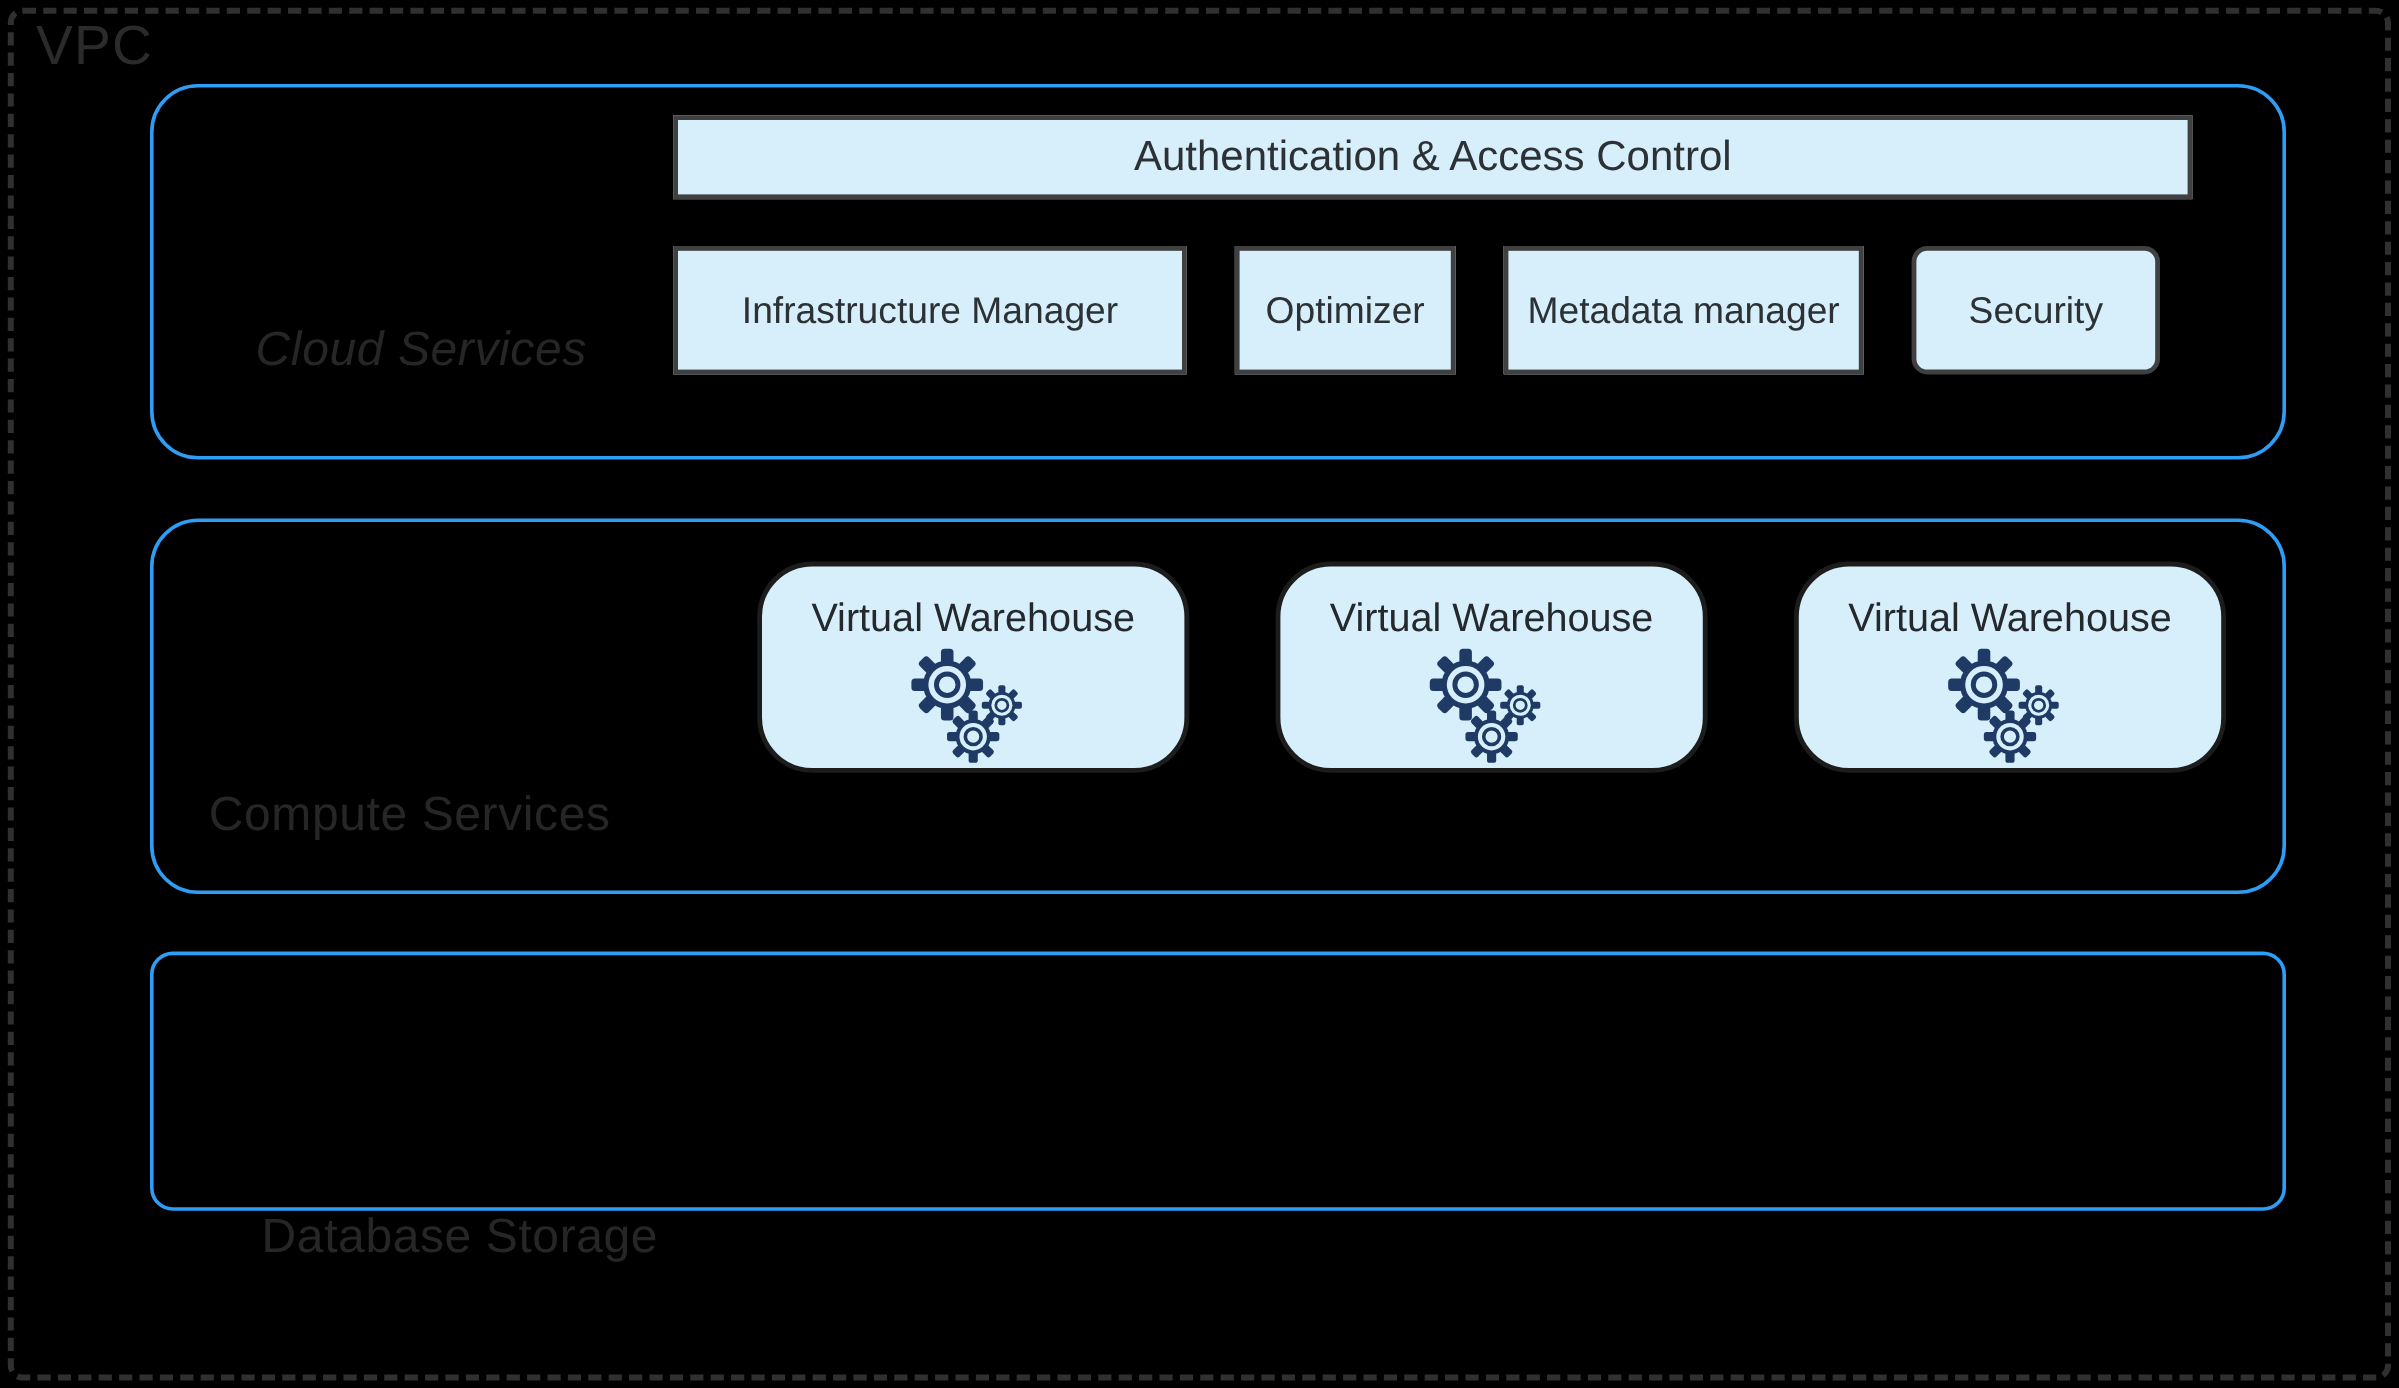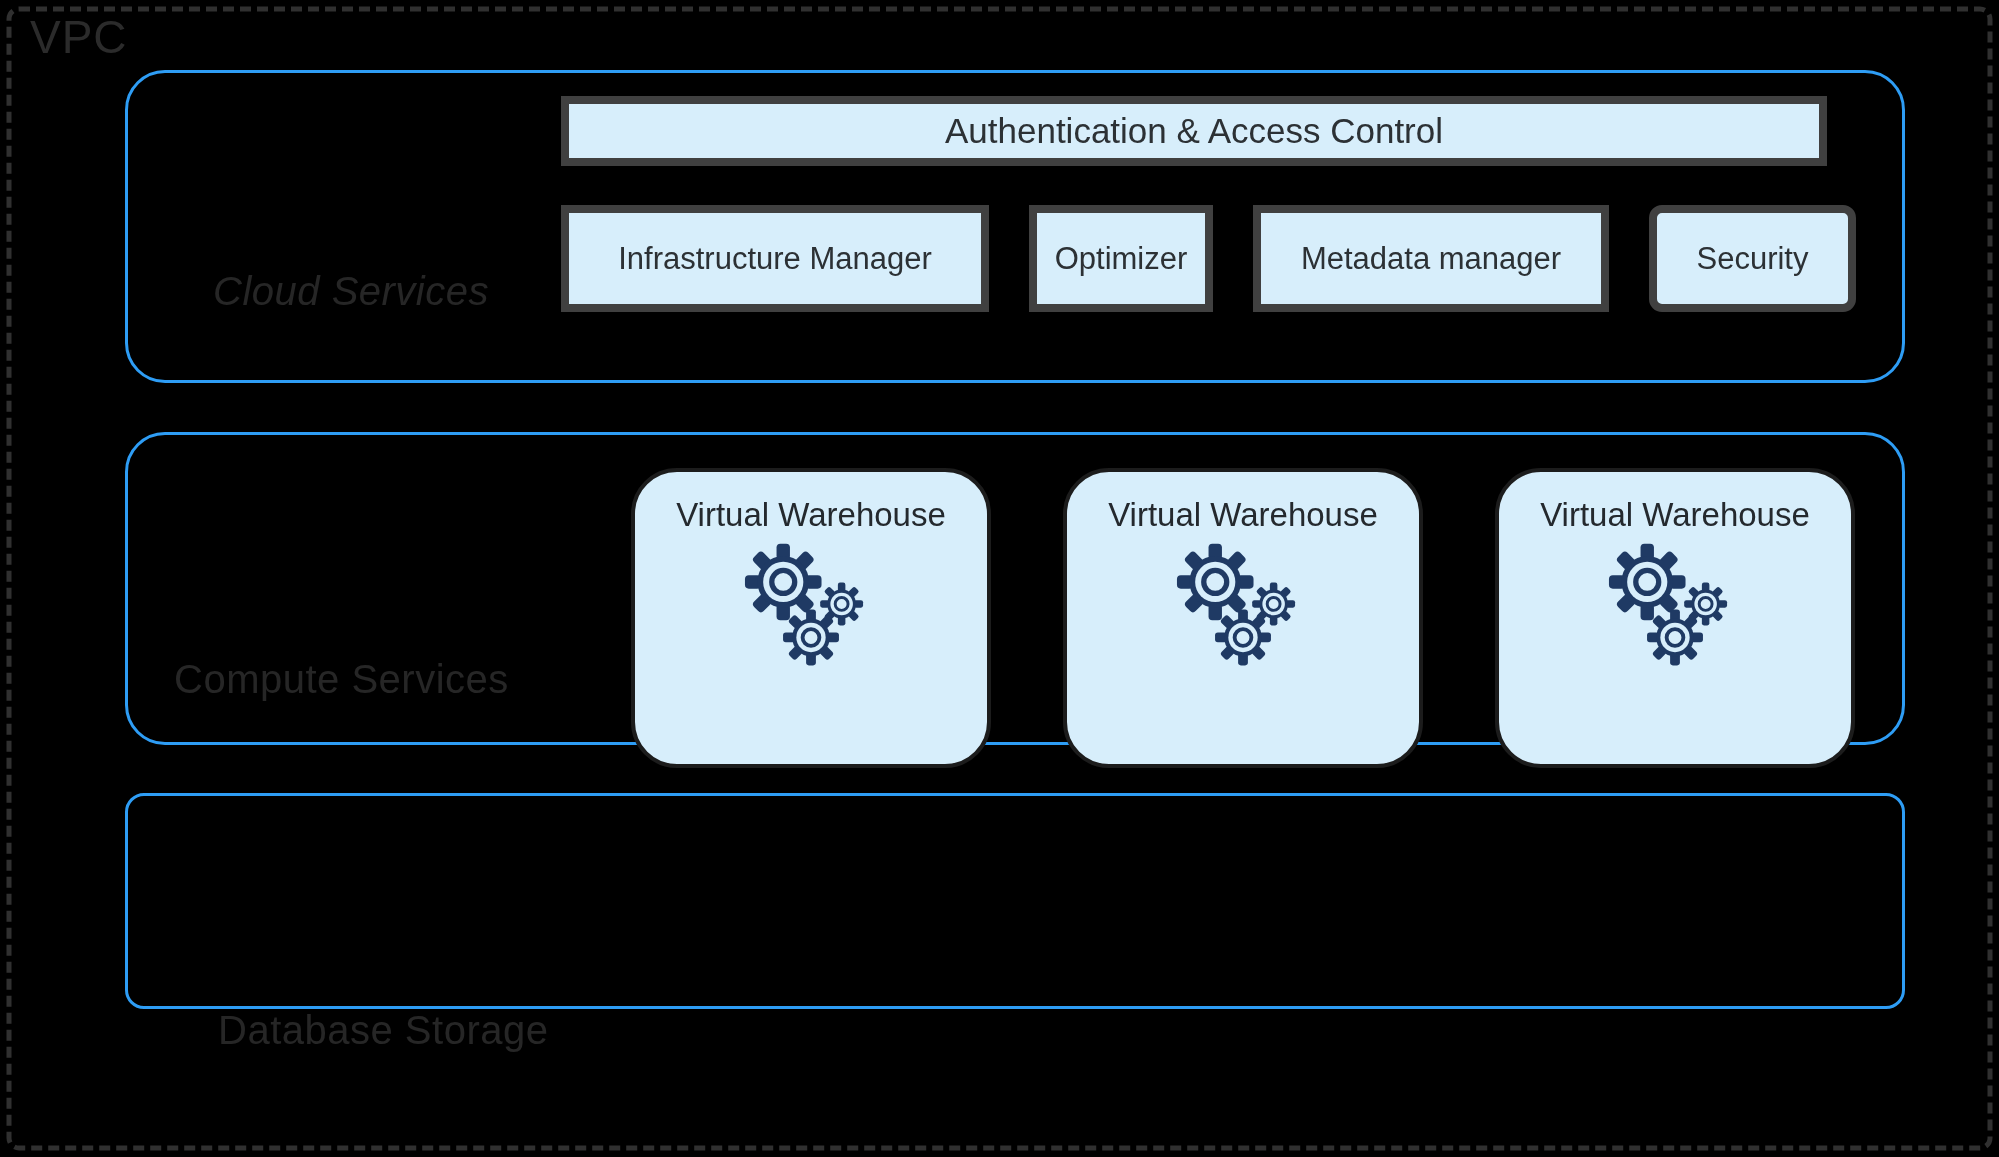--- a/index.html
+++ b/index.html
@@ -25,45 +25,45 @@
   .panel-label{
     position:absolute;
     font-size:40px;font-weight:500;color:#262626;letter-spacing:0.5px;
     white-space:nowrap;
   }
   .panel-cloud .panel-label{left:85px;top:196px;font-style:italic;}
   .panel-compute .panel-label{left:46px;top:222px;}
   .panel-storage .panel-label{left:90px;top:212px;}
 
   .lightbox{
-    background:#d7eefb;border:8px solid #404040;
+    background:#d7eefb;border:4px solid #404040;
     box-sizing:border-box;
     display:flex;align-items:center;justify-content:center;
     color:#2c3135;white-space:nowrap;
   }
   .auth-box{
     position:absolute;left:433px;top:23px;width:1266px;height:70px;
     font-size:35px;
   }
   .svc-row{
     position:absolute;left:433px;top:132px;
     display:flex;gap:40px;
   }
   .svc{height:107px;font-size:31px;}
   .svc-0{width:428px;}
   .svc-1{width:184px;text-align:right;}
-  .svc-2{width:356px;}
+  .svc-2{width:300px;}
   .svc-3{width:207px;border-radius:13px;}
 
   .vw-row{
     position:absolute;left:503px;top:33px;
     display:flex;gap:72px;
   }
   .vw-box{
-    width:360px;height:300px;
+    width:360px;height:176px;
     background:#d7eefb;border:4px solid #1c1c1c;border-radius:46px;
     box-sizing:border-box;
     display:flex;flex-direction:column;align-items:center;
   }
   .vw-title{
     margin-top:24px;
     font-size:33px;color:#24292e;white-space:nowrap;
   }
   .gears-svg{margin-top:0px;}
   .hidden-defs{position:absolute;width:0;height:0;overflow:hidden;}

